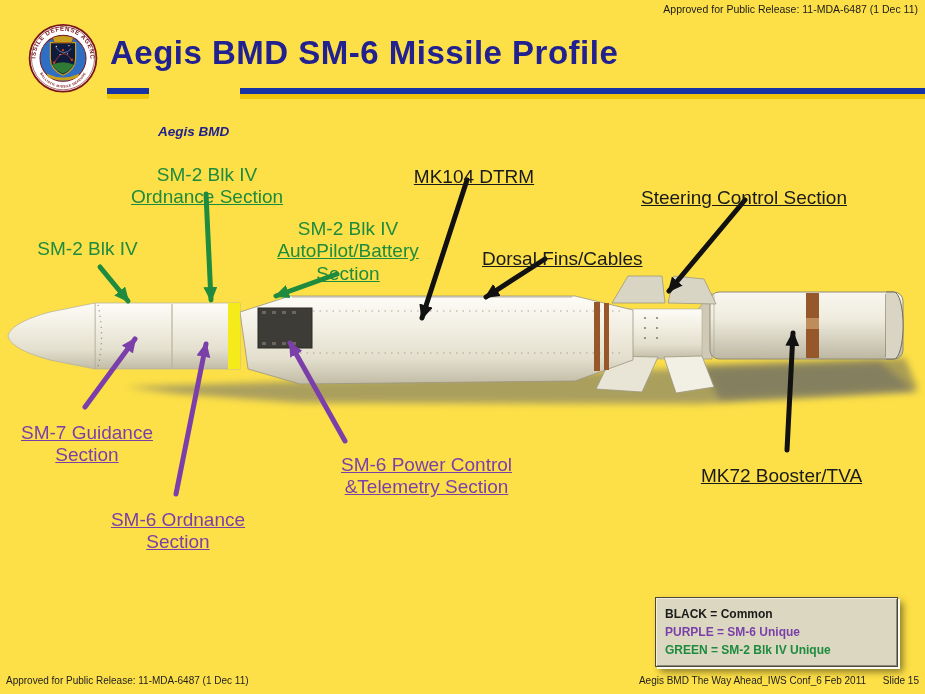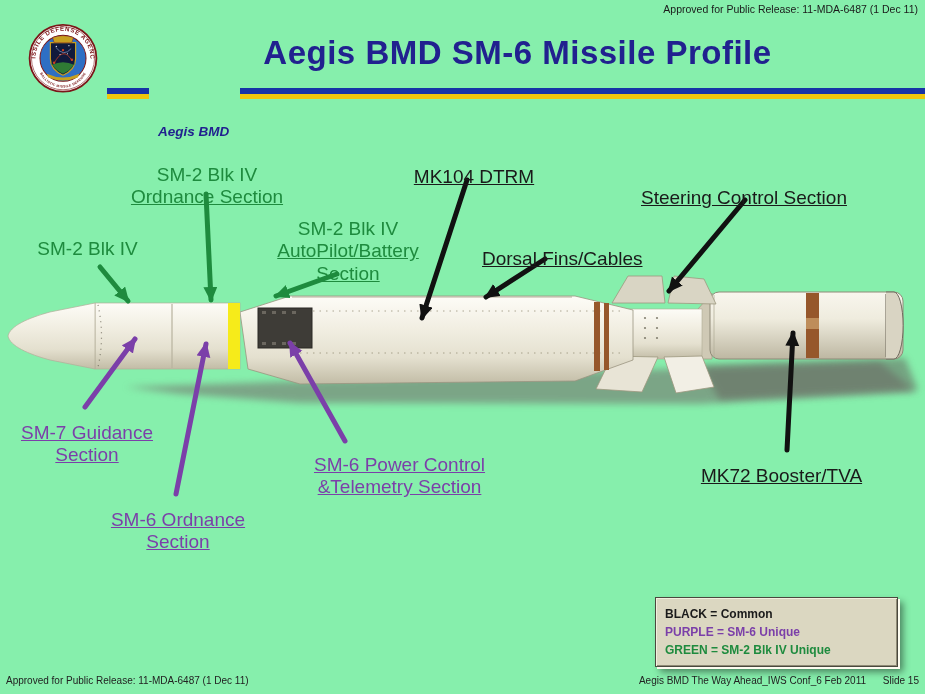--- a/index.html
+++ b/index.html
@@ -1,22 +1,22 @@
 <!DOCTYPE html>
 <html><head>
 <meta charset="utf-8">
 <style>
   html,body{margin:0;padding:0;background:#fff;}
   .slide{
-    position:relative;width:925px;height:694px;background:#86efac;
+    position:relative;width:925px;height:694px;background:#fde047;
     font-family:"Liberation Sans","DejaVu Sans",sans-serif;overflow:hidden;
   }
   .approved-top{position:absolute;top:3px;right:7px;font-size:10.5px;color:#1a1a1a;}
   .page-title{
-    position:absolute;top:34px;left:110px;right:0;text-align:center;
+    position:absolute;top:34px;left:110px;right:0;text-align:left;
     font-size:33px;font-weight:bold;color:#21218f;letter-spacing:.5px;
   }
   
   .bar{position:absolute;height:11px;}
   .bar .blue{height:6px;background:#1734a6;}
   .bar .gold{height:5px;background:#efc60c;}
   .bar-left{left:107px;top:88px;width:42px;}
   .bar-right{left:240px;top:88px;right:0;}
   .tagline-text{
     position:absolute;left:158px;top:86px;font-size:13.5px;font-weight:bold;
@@ -221,21 +221,21 @@
     <div class="u">Dorsal Fins/Cables</div>
   </div>
   <div class="callout purple" style="left:12px;top:410px;width:150px;">
     <div class="u">SM-7 Guidance</div>
     <div class="u">Section</div>
   </div>
   <div class="callout purple" style="left:103px;top:497px;width:150px;">
     <div class="u">SM-6 Ordnance</div>
     <div class="u">Section</div>
   </div>
-  <div class="callout purple" style="left:312px;top:442px;width:175px;">
+  <div class="callout purple" style="left:339px;top:442px;width:175px;">
     <div class="u">SM-6 Power Control</div>
     <div class="u">&amp;Telemetry Section</div>
   </div>
   <div class="callout black" style="left:699px;top:453px;width:165px;">
     <div class="u">MK72 Booster/TVA</div>
   </div>
 
   <div class="legend">
     <div class="legend-black">BLACK = Common</div>
     <div class="legend-purple">PURPLE = SM-6 Unique</div>

